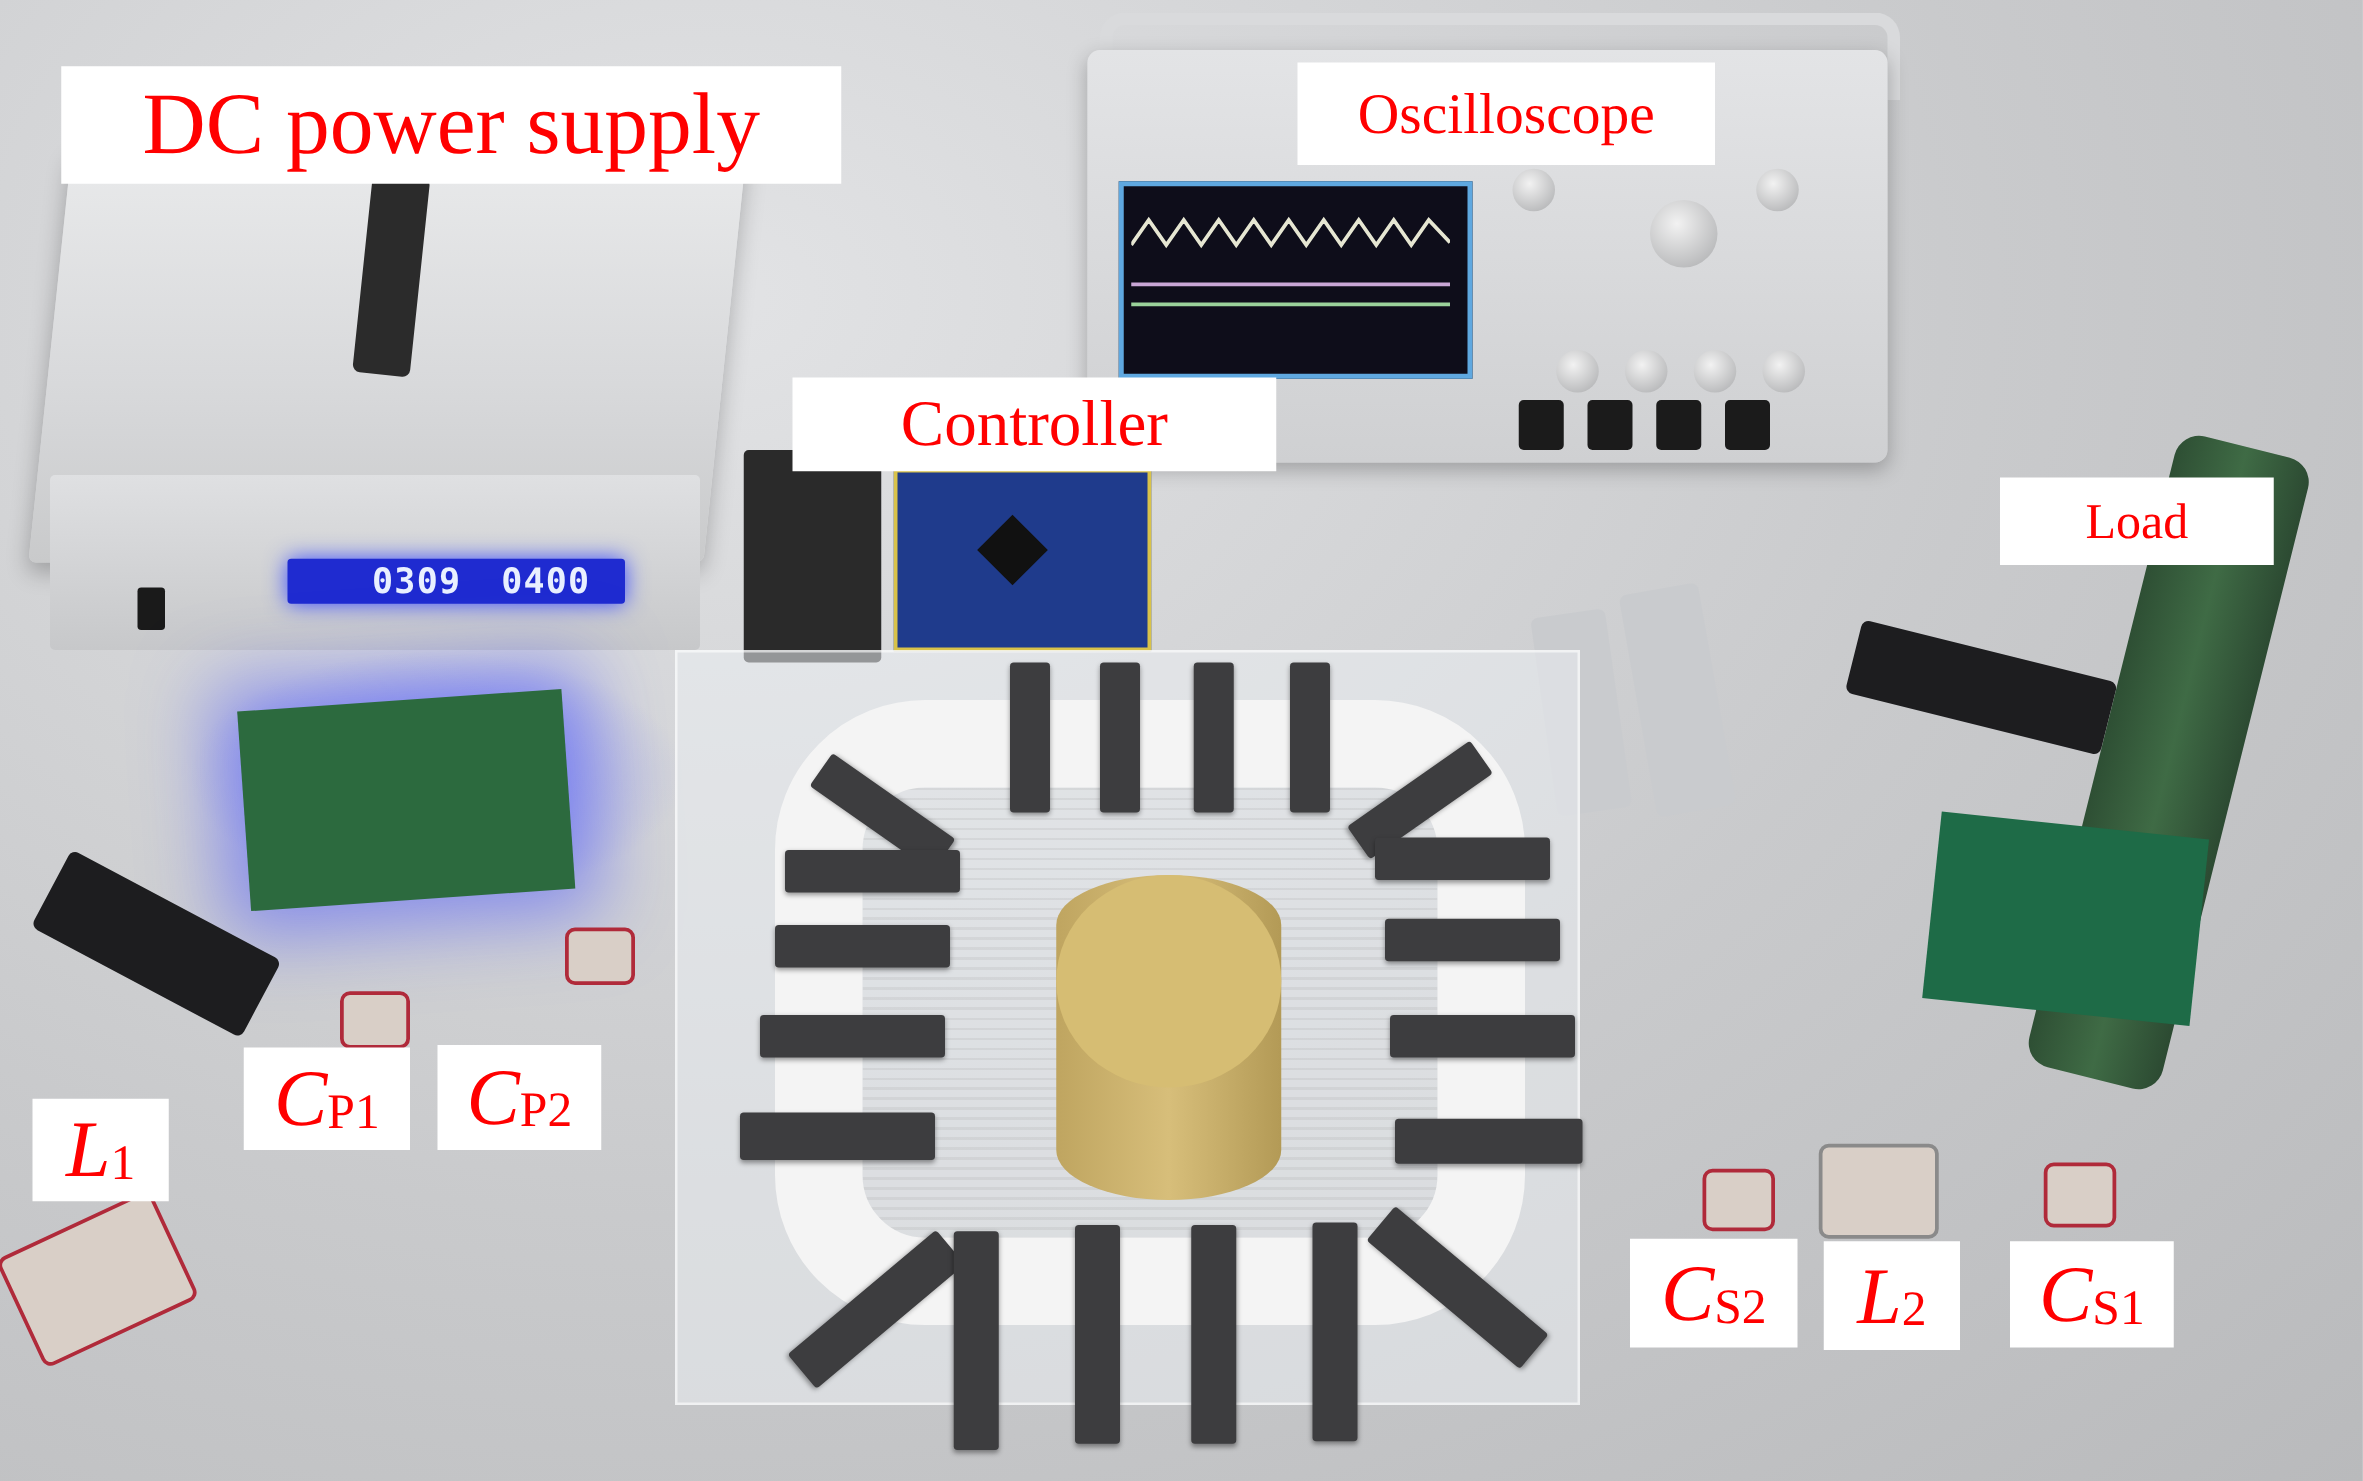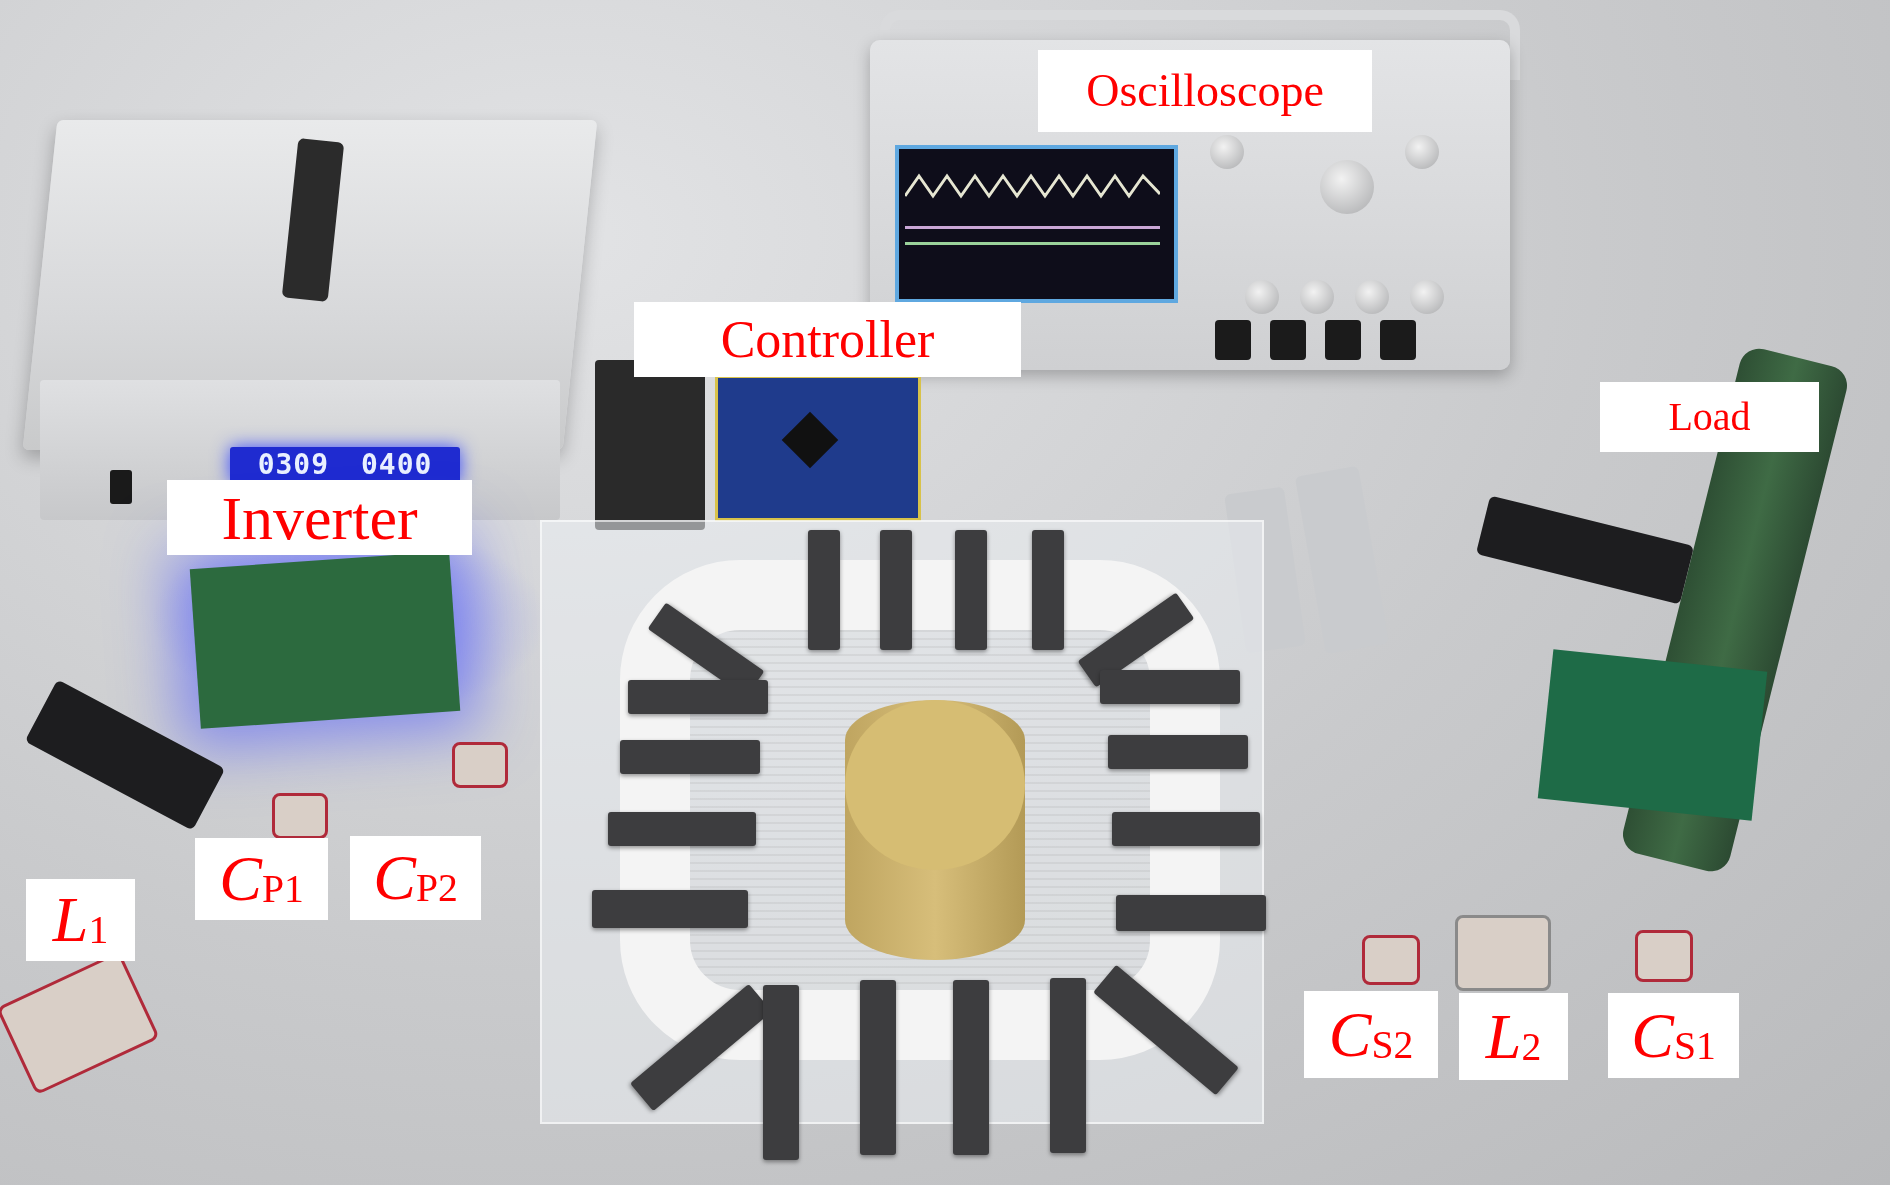--- a/index.html
+++ b/index.html
@@ -16,21 +16,21 @@
   .dc-box { left: 40px; top: 120px; width: 540px; height: 330px;
     background: linear-gradient(180deg,#e9eaeb 0%,#d7d8da 60%,#c9cacb 100%);
     border-radius: 6px; transform: skewX(-6deg); box-shadow: 0 8px 18px rgba(0,0,0,.25); }
   .dc-front { left: 40px; top: 380px; width: 520px; height: 140px;
     background: linear-gradient(180deg,#dfe0e2,#c7c8ca); border-radius: 4px; }
   .dc-handle { left: 290px; top: 140px; width: 46px; height: 160px; background: #2b2b2b;
     border-radius: 6px; transform: rotate(6deg); }
   .dc-display { left: 230px; top: 447px; width: 230px; height: 36px; background: #1f2bd0;
     border-radius: 3px; color: #e9f0ff; font-family: "DejaVu Sans Mono", monospace;
     font-size: 28px; font-weight: bold; line-height: 36px; text-align: center;
-    box-shadow: 0 0 18px #3c4dff; letter-spacing: 1px; }
+    box-shadow: 0 0 18px #3c4dff; letter-spacing: 1px; padding-left: 40px; }
   .dc-switch { left: 110px; top: 470px; width: 22px; height: 34px; background: #1a1a1a; border-radius: 3px; }
 
   
   .osc-body { left: 870px; top: 40px; width: 640px; height: 330px;
     background: linear-gradient(180deg,#e3e4e6,#cfd0d2); border-radius: 10px;
     box-shadow: 0 6px 16px rgba(0,0,0,.25); }
   .osc-handle { left: 880px; top: 10px; width: 620px; height: 60px; border: 10px solid #d9dadc;
     border-bottom: none; border-radius: 20px 20px 0 0; }
   .osc-screen { left: 895px; top: 145px; width: 275px; height: 150px; background: #0e0d1a;
     border: 4px solid #5fa8e0; }
@@ -156,28 +156,28 @@
   <div class="abs load-res"></div>
   <div class="abs rect-board"></div>
 
   <div class="abs cap-block" style="left:10px;top:975px;width:130px;height:90px;transform:rotate(-25deg)"></div>
   <div class="abs cap-block" style="left:272px;top:793px;width:50px;height:40px"></div>
   <div class="abs cap-block" style="left:452px;top:742px;width:50px;height:40px"></div>
   <div class="abs cap-block" style="left:1362px;top:935px;width:52px;height:44px"></div>
   <div class="abs cap-block" style="left:1455px;top:915px;width:90px;height:70px;border-color:#8a8a8a"></div>
   <div class="abs cap-block" style="left:1635px;top:930px;width:52px;height:46px"></div>
 
+  <div class="label" style="left:49px;top:53px;width:624px;height:94px;font-size:70px">
+    <span>DC power supply</span>
+  </div>
   <div class="label" style="left:1038px;top:50px;width:334px;height:82px;font-size:46px">
     <span>Oscilloscope</span>
   </div>
   <div class="label" style="left:634px;top:302px;width:387px;height:75px;font-size:52px">
     <span>Controller</span>
-  </div>
-  <div class="label" style="left:167px;top:480px;width:305px;height:75px;font-size:62px">
-    <span>Inverter</span>
   </div>
   <div class="label" style="left:1600px;top:382px;width:219px;height:70px;font-size:40px">
     <span>Load</span>
   </div>
 
   <div class="label" style="left:26px;top:879px;width:109px;height:82px;font-size:64px">
     <span class="sym">L</span>
       <span class="sub">1</span>
   </div>
   <div class="label" style="left:195px;top:838px;width:133px;height:82px;font-size:64px">

